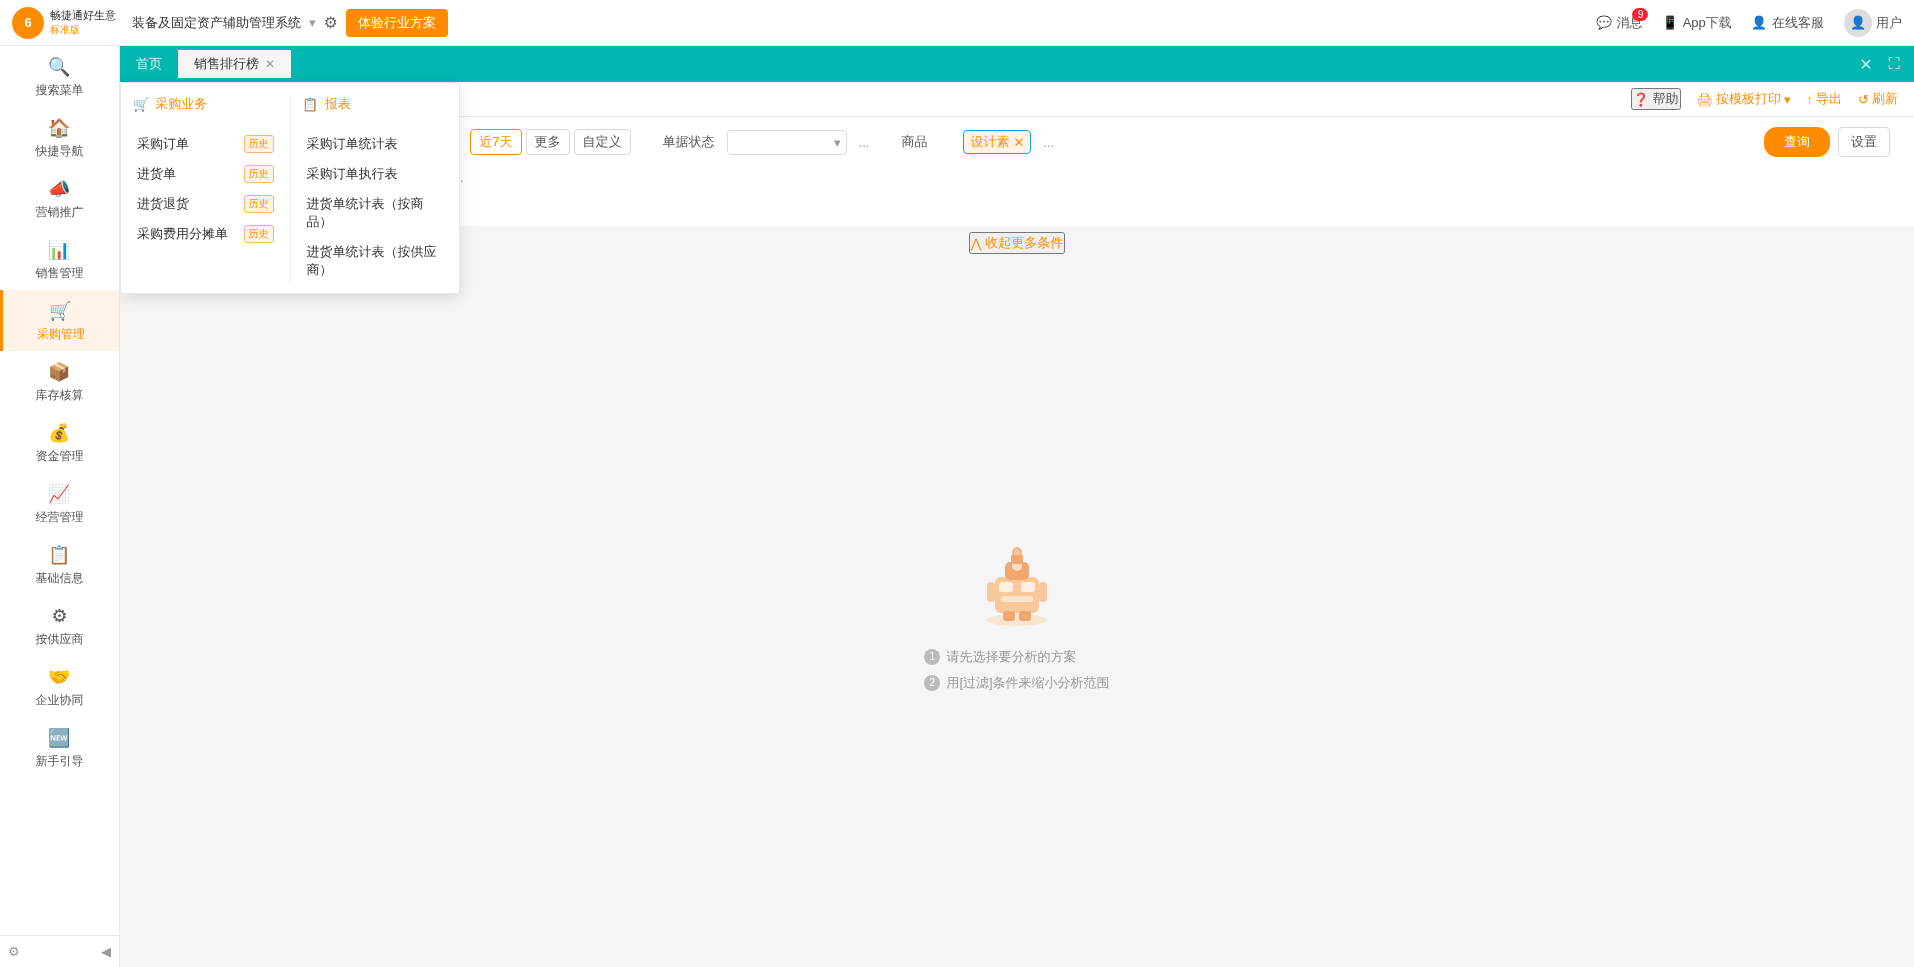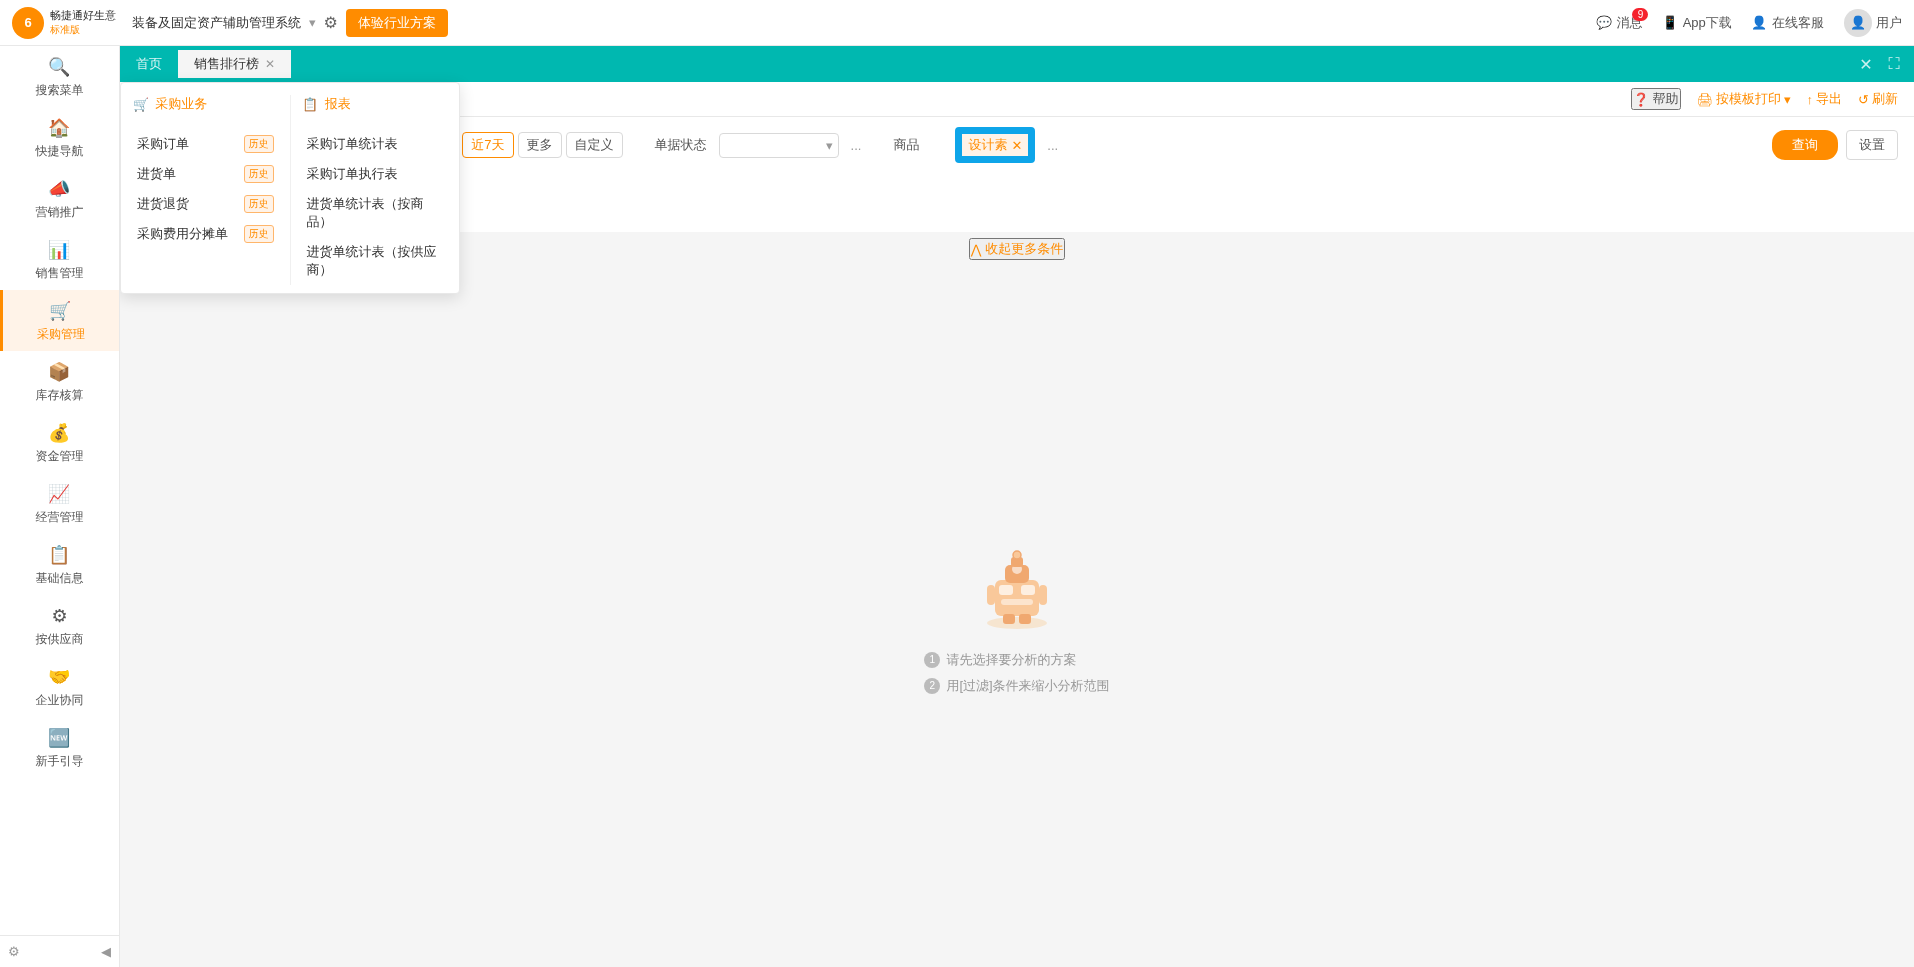--- a/index.html
+++ b/index.html
@@ -236,21 +236,21 @@
       top: 50%;
       transform: translateY(-50%);
       color: #999;
       pointer-events: none;
     }
     .filter-tag {
       display: flex;
       align-items: center;
       gap: 4px;
       background: #fff3e8;
-      border: 7px solid #0ea5e9;
+      border: 1px solid #0ea5e9;
       border-radius: 4px;
       padding: 2px 6px;
       color: #ff8c00;
       font-size: 12px;
     }
     .filter-tag .close { cursor: pointer; }
     .ellipsis { color: #999; cursor: pointer; }
     .action-btns {
       margin-left: auto;
       display: flex;
@@ -537,21 +537,21 @@
         <button class="export-btn">
           <span>↑</span>
           <span>导出</span>
         </button>
         <button class="refresh-btn">
           <span>↺</span>
           <span>刷新</span>
         </button>
       </div>
 
-      <div style="padding: 10px 16px; background: #fff;">
+      <div style="padding: 10px 24px; background: #fff;">
 
         <div class="filter-row">
           <span class="filter-label">日期</span>
           <div class="date-range">
             <input class="filter-input" value="2024-01-01" style="width: 110px;">
             <span>-</span>
             <input class="filter-input" value="2024-12-31" style="width: 110px;">
           </div>
           <div class="date-quick">
             <button class="date-btn active">近7天</button>

